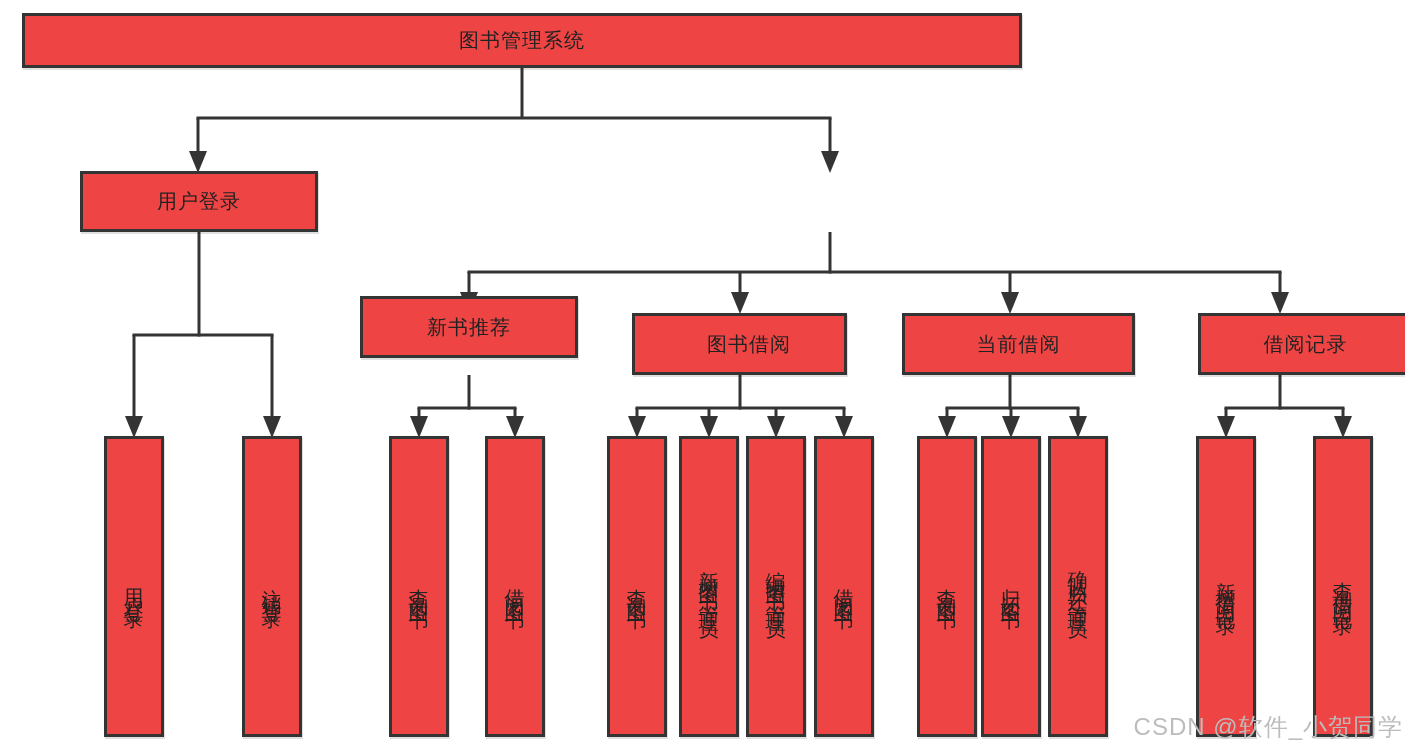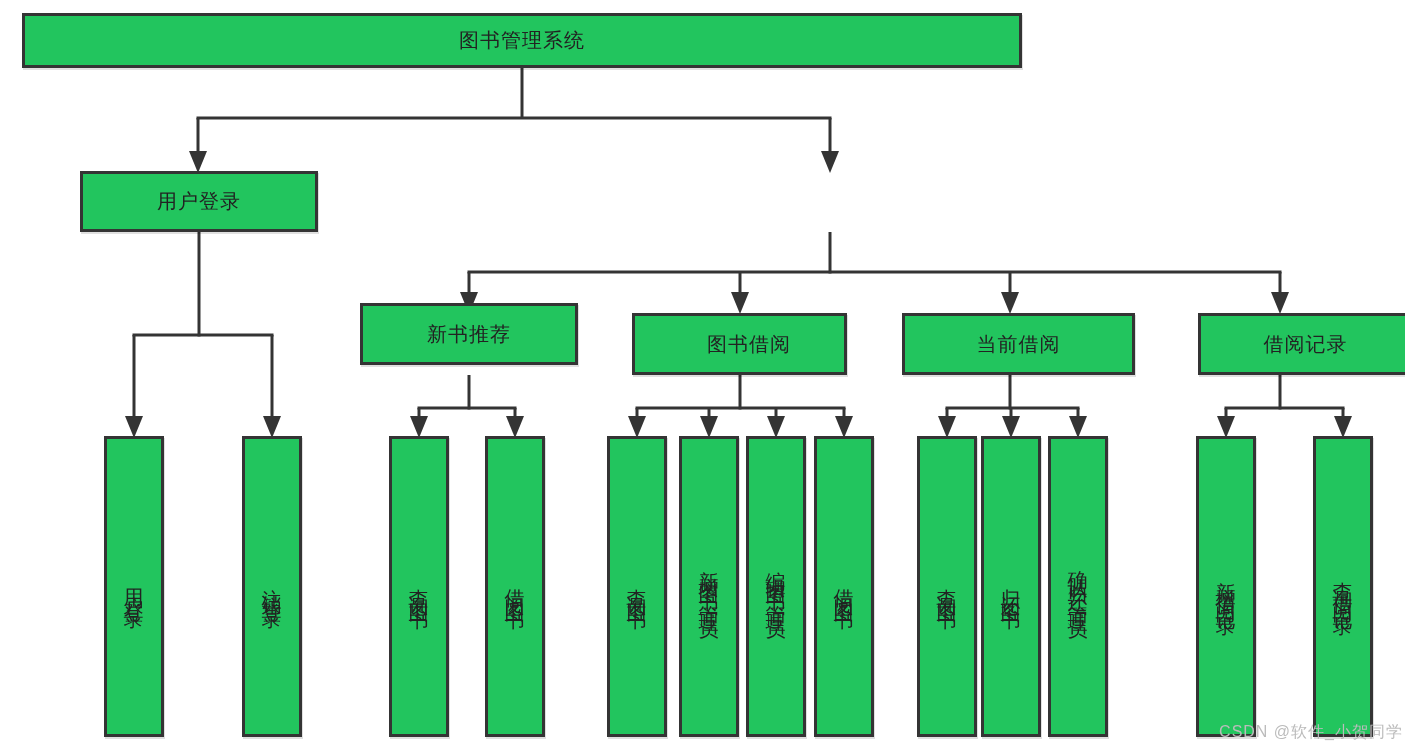--- a/index.html
+++ b/index.html
@@ -18,21 +18,21 @@
   .wires {
     position: absolute;
     left: 0;
     top: 0;
     z-index: 1;
   }
   .node {
     position: absolute;
     box-sizing: border-box;
     border: 3px solid #343434;
-    background: #22c55e;
+    background: #ef4444;
     color: #222222;
     display: flex;
     align-items: center;
     justify-content: center;
     z-index: 2;
     box-shadow: 1px 2px 0 rgba(0,0,0,0.12);
   }
   .node.h {
     font-size: 20px;
     letter-spacing: 1px;
@@ -42,21 +42,21 @@
     font-size: 20px;
     writing-mode: vertical-rl;
     letter-spacing: 7px;
     line-height: 1.0;
     padding: 8px 0;
   }
   .watermark {
     position: absolute;
     right: 2px;
     bottom: 4px;
-    font-size: 16px;
+    font-size: 24px;
     color: #bcbcbc;
     letter-spacing: 1px;
     z-index: 3;
     white-space: nowrap;
   }
 </style>
 </head>
 <body>
 
 <div class="stage">
@@ -128,21 +128,21 @@
       <polygon points="1069,416 1087,416 1078,438"></polygon>
       <polygon points="1217,416 1235,416 1226,438"></polygon>
       <polygon points="1334,416 1352,416 1343,438"></polygon>
     </g>
   </svg>
 
   <div class="node h" style="left:22px; top:13px; width:1000px; height:55px;">图书管理系统</div>
 
   <div class="node h" style="left:80px; top:171px; width:238px; height:61px;">用户登录</div>
 
-  <div class="node h" style="left:360px; top:303px; width:218px; height:62px;">新书推荐</div>
+  <div class="node h" style="left:360px; top:296px; width:218px; height:62px;">新书推荐</div>
   <div class="node h" style="left:632px; top:313px; width:215px; height:62px;padding-left:19px;">图书借阅</div>
   <div class="node h" style="left:902px; top:313px; width:233px; height:62px;">当前借阅</div>
   <div class="node h" style="left:1172px; top:313px; width:215px; height:62px;margin-left:26px;">借阅记录</div>
 
   <div class="node v" style="left:104px; top:436px; width:60px; height:301px;">用户登录</div>
   <div class="node v" style="left:242px; top:436px; width:60px; height:301px;">注销登录</div>
 
   <div class="node v" style="left:389px; top:436px; width:60px; height:301px;">查询图书</div>
   <div class="node v" style="left:485px; top:436px; width:60px; height:301px;">借阅图书</div>
 

